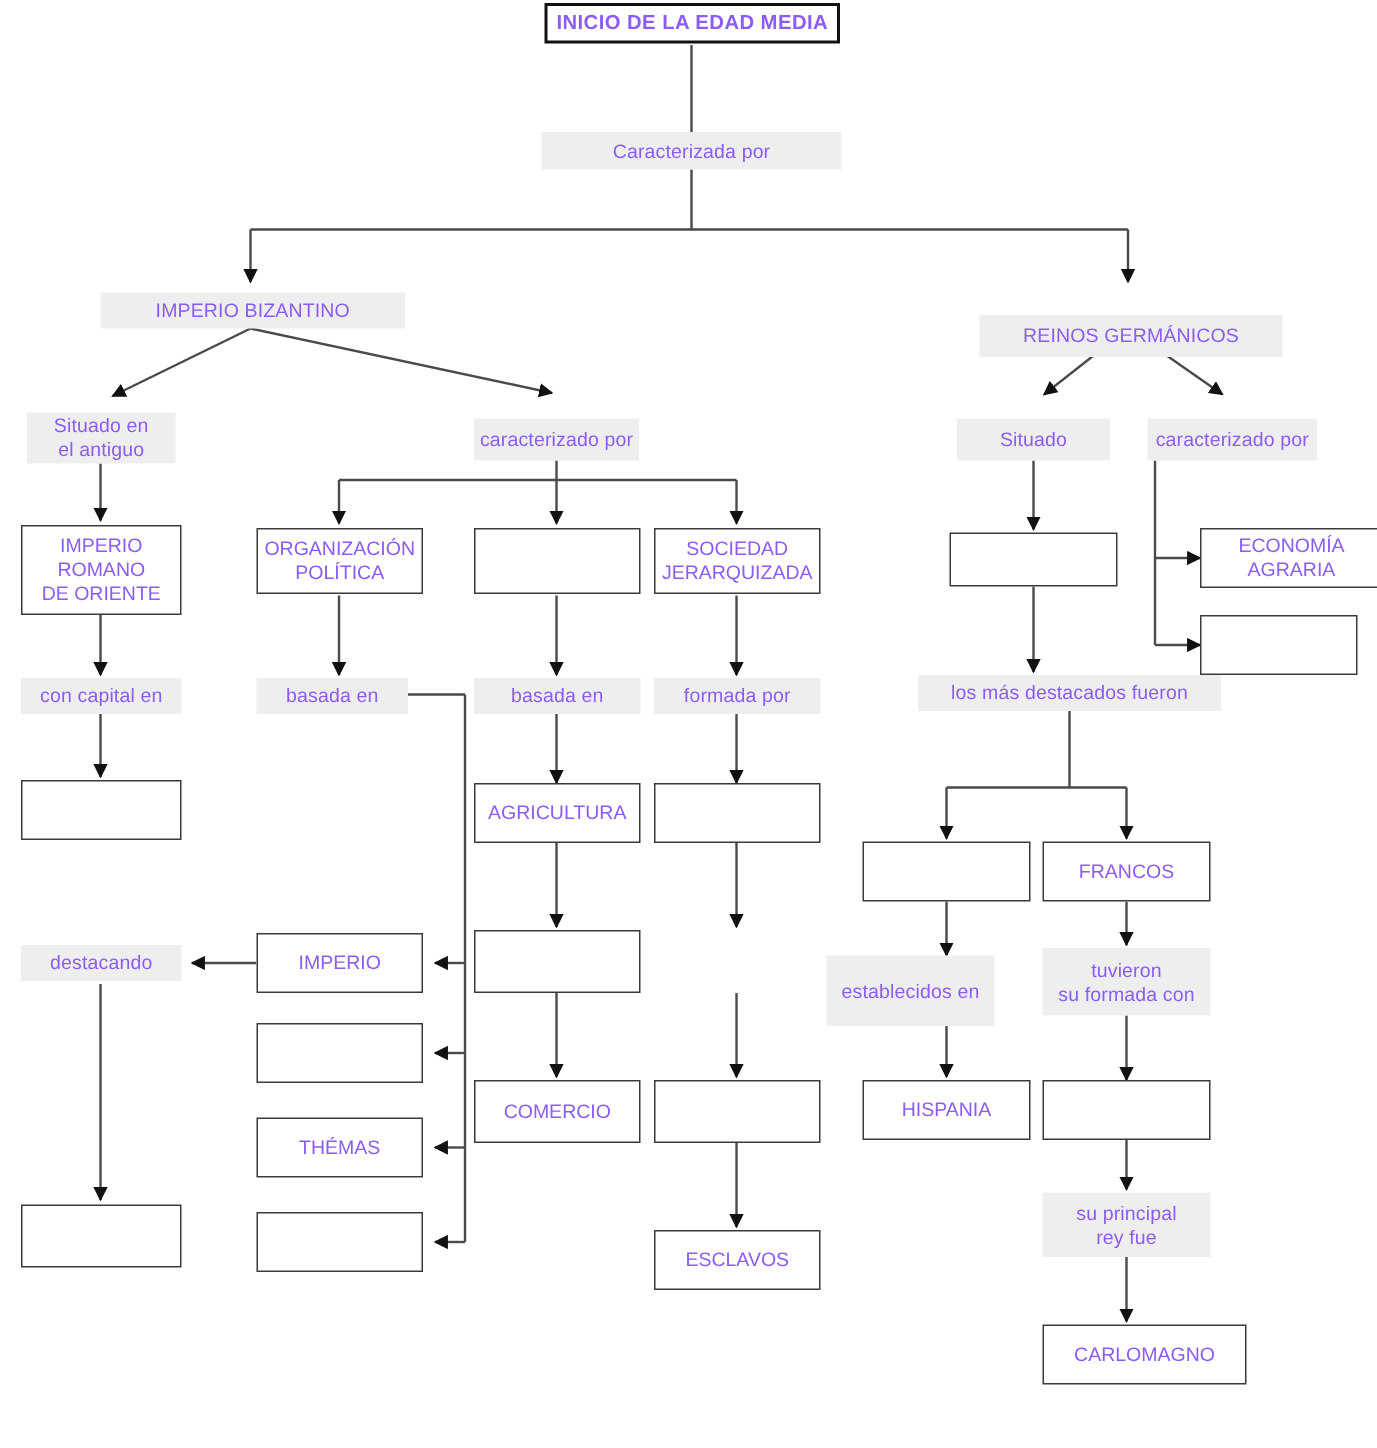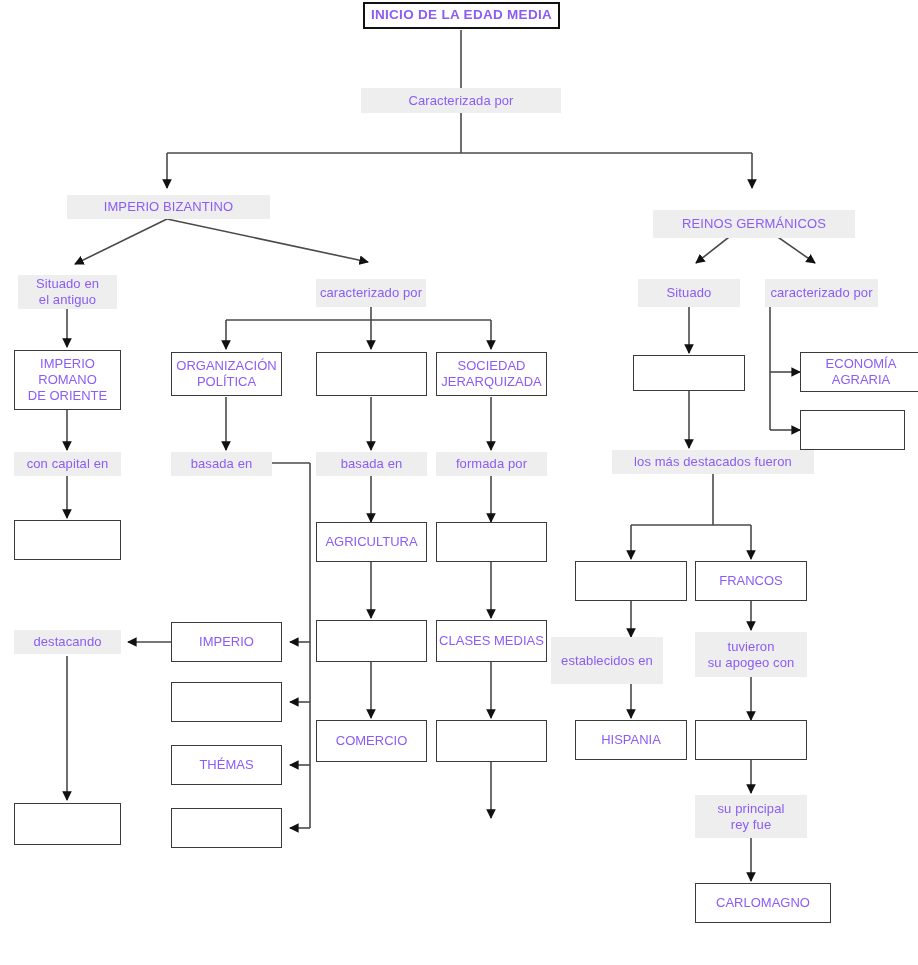--- a/index.html
+++ b/index.html
@@ -179,34 +179,34 @@
   <div class="node box" style="left:316px; top:522px; width:111px; height:40px;">AGRICULTURA</div>
 
   <div class="node box" style="left:436px; top:522px; width:111px; height:40px;"></div>
 
   <div class="node label" style="left:14px; top:630px; width:107px; height:24px;">destacando</div>
 
   <div class="node box" style="left:171px; top:622px; width:111px; height:40px;">IMPERIO</div>
 
   <div class="node box" style="left:316px; top:620px; width:111px; height:42px;"></div>
 
-  <div class="node box" style="left:436px; top:620px; width:111px; height:42px;">CLASES MEDIAS</div>
 
   <div class="node box" style="left:171px; top:682px; width:111px; height:40px;"></div>
 
   <div class="node box" style="left:316px; top:720px; width:111px; height:42px;">COMERCIO</div>
 
   <div class="node box" style="left:436px; top:720px; width:111px; height:42px;"></div>
 
   <div class="node box" style="left:171px; top:745px; width:111px; height:40px;">THÉMAS</div>
 
   <div class="node box" style="left:14px; top:803px; width:107px; height:42px;"></div>
 
   <div class="node box" style="left:171px; top:808px; width:111px; height:40px;"></div>
 
+  <div class="node box" style="left:436px; top:820px; width:111px; height:40px;">ESCLAVOS</div>
 
   <div class="node label" style="left:638px; top:279px; width:102px; height:28px;">Situado</div>
 
   <div class="node label" style="left:765px; top:279px; width:113px; height:28px;">caracterizado por</div>
 
   <div class="node box" style="left:633px; top:355px; width:112px; height:36px;"></div>
 
   <div class="node box" style="left:800px; top:352px; width:122px; height:40px;">ECONOMÍA
 AGRARIA</div>
 
@@ -214,21 +214,21 @@
 
   <div class="node label" style="left:612px; top:450px; width:202px; height:24px;">los más destacados fueron</div>
 
   <div class="node box" style="left:575px; top:561px; width:112px; height:40px;"></div>
 
   <div class="node box" style="left:695px; top:561px; width:112px; height:40px;">FRANCOS</div>
 
   <div class="node label" style="left:551px; top:637px; width:112px; height:47px;">establecidos en</div>
 
   <div class="node label" style="left:695px; top:632px; width:112px; height:45px;">tuvieron
-su apogeo con</div>
+su formada con</div>
 
   <div class="node box" style="left:575px; top:720px; width:112px; height:40px;">HISPANIA</div>
 
   <div class="node box" style="left:695px; top:720px; width:112px; height:40px;"></div>
 
   <div class="node label" style="left:695px; top:795px; width:112px; height:43px;">su principal
 rey fue</div>
 
   <div class="node box" style="left:695px; top:883px; width:136px; height:40px;">CARLOMAGNO</div>
 

